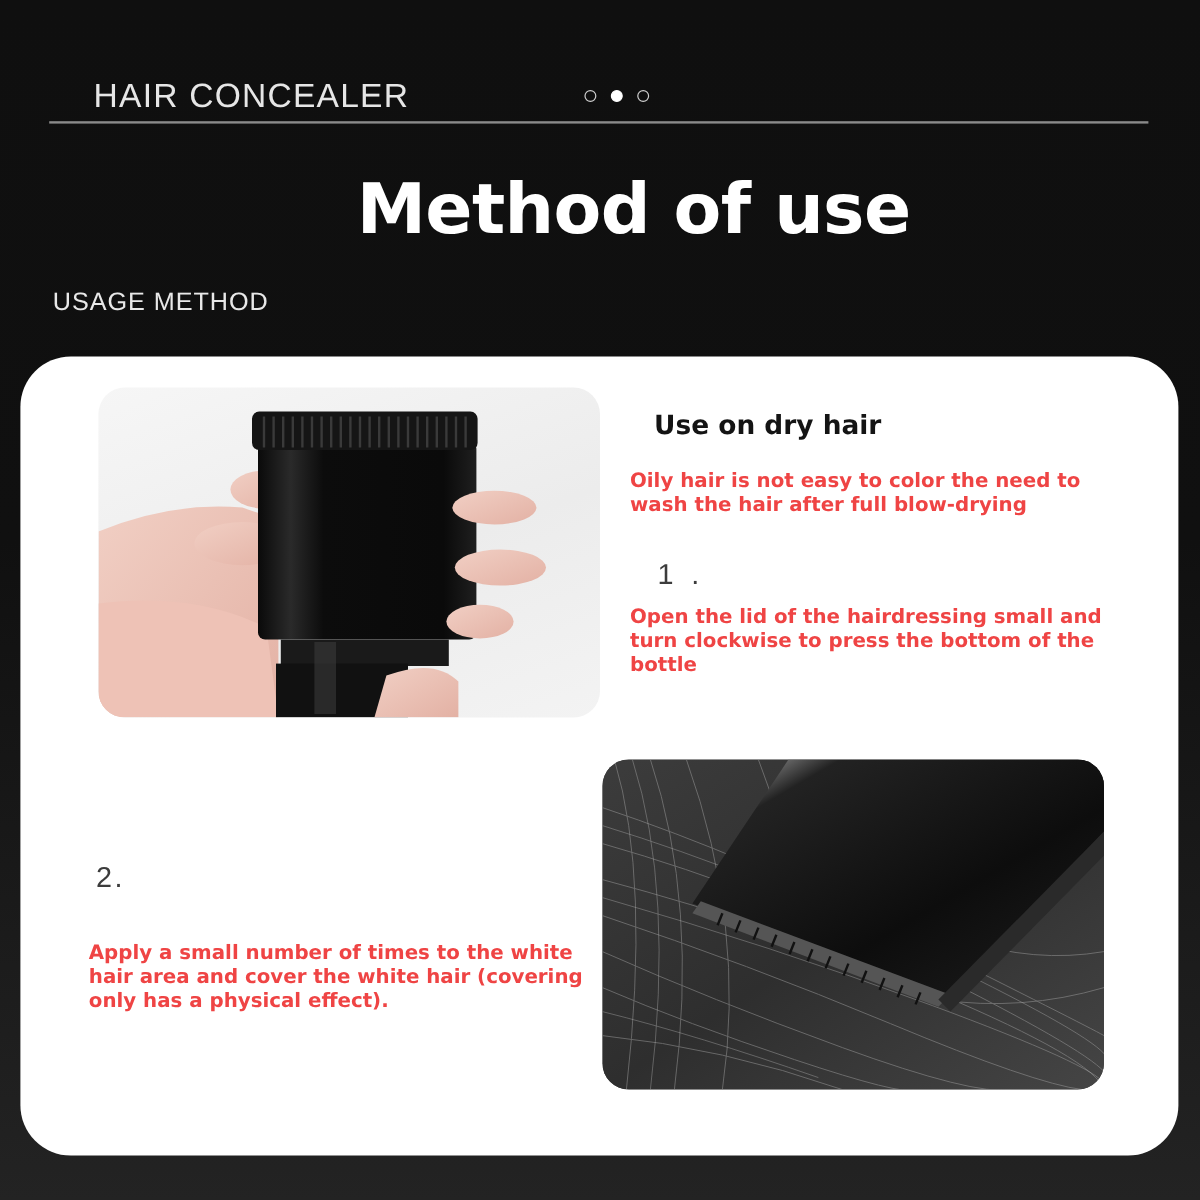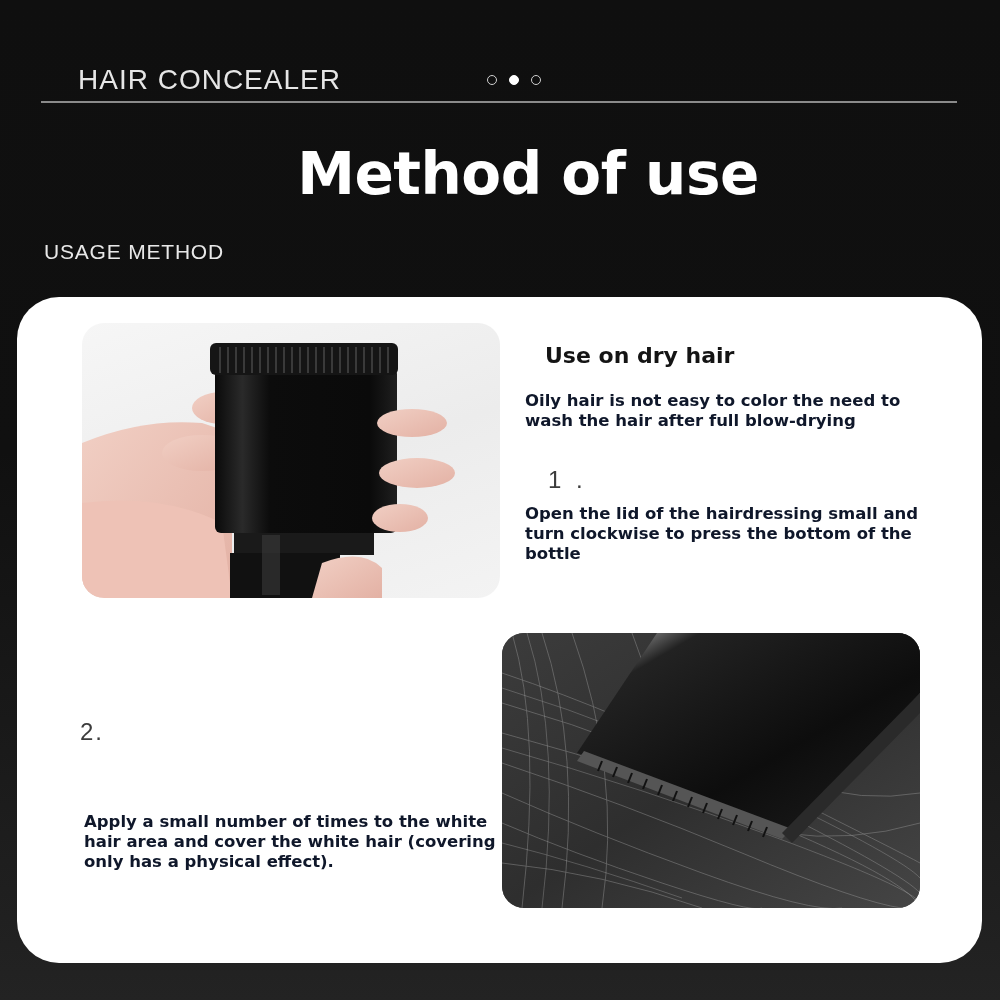--- a/index.html
+++ b/index.html
@@ -41,25 +41,25 @@
     position: absolute; left: 502px; top: 633px; width: 418px; height: 275px;
     border-radius: 22px; overflow: hidden; background: #3a3a3a;
   }
   .h-dry {
     position: absolute; left: 545px; top: 343px;
     font-family: "DejaVu Sans", sans-serif; font-weight: bold;
     font-size: 22px; color: #141414;
   }
   .para {
     position: absolute; font-family: "DejaVu Sans", sans-serif; font-weight: bold;
-    font-size: 16.5px; line-height: 20px; color: #0f172a;
+    font-size: 16.5px; line-height: 20px; color: #ef4444;
   }
   .p-oily { left: 525px; top: 391px; width: 420px; }
   .p-step1 { left: 525px; top: 504px; width: 430px; }
-  .p-step2 { left: 84px; top: 784px; width: 420px; margin-top: 28px; }
+  .p-step2 { left: 74px; top: 784px; width: 420px; }
   .num {
     position: absolute; font-family: "Liberation Sans", sans-serif;
     font-size: 24px; color: #3c3c3c;
   }
   .n1 { left: 548px; top: 466px; letter-spacing: 4px; }
   .n2 { left: 80px; top: 718px; letter-spacing: 2px; }
 </style>
 </head>
 <body>
 

